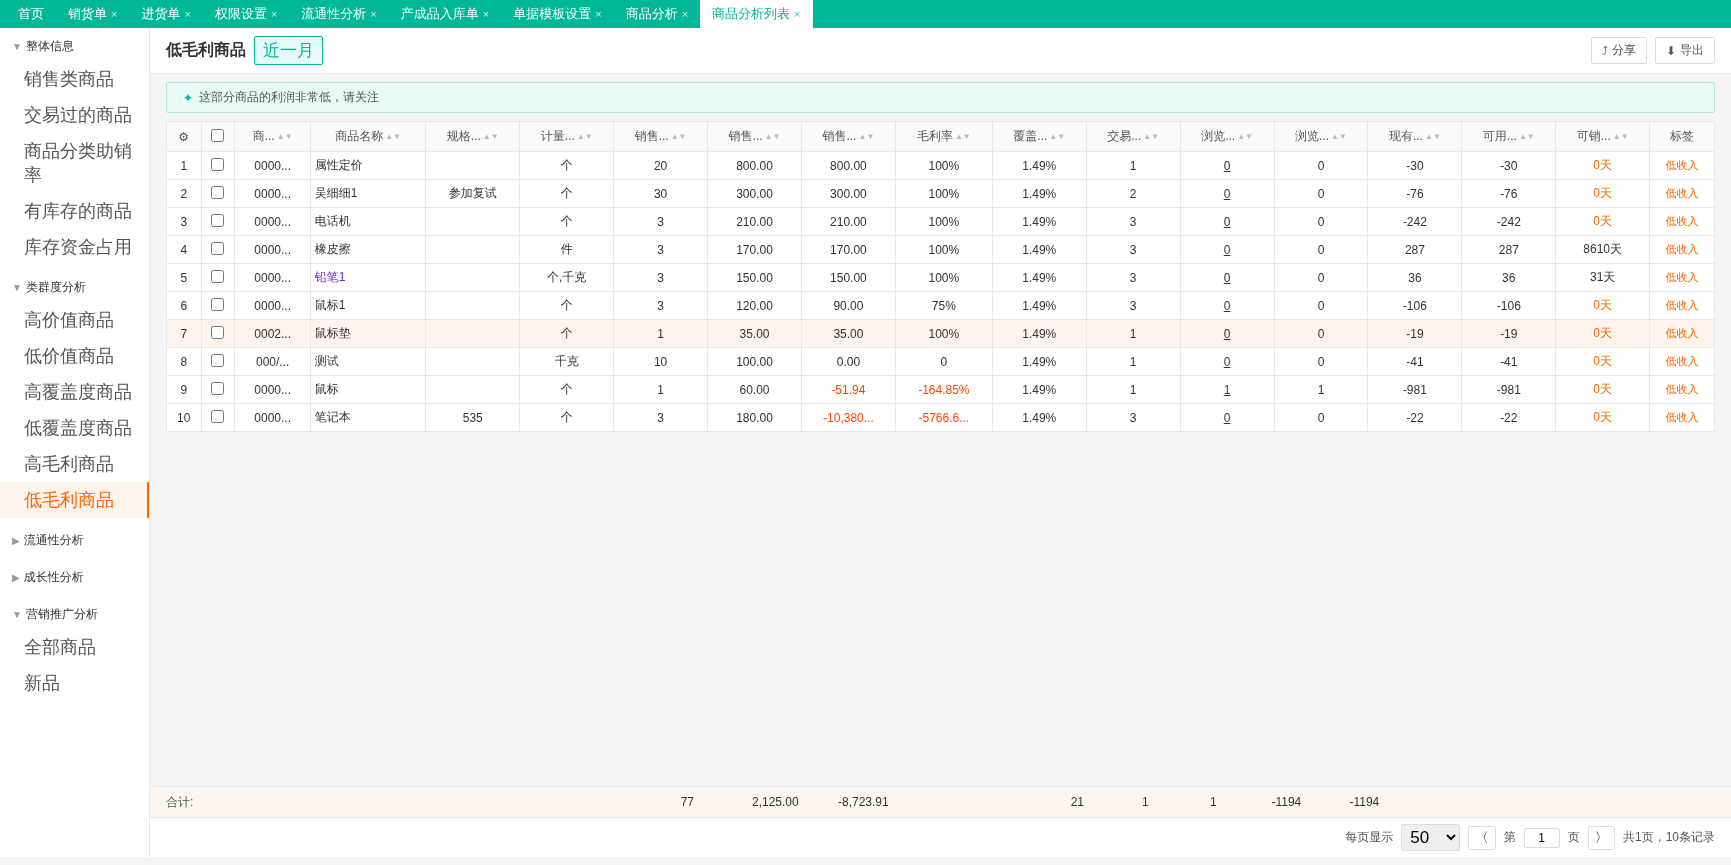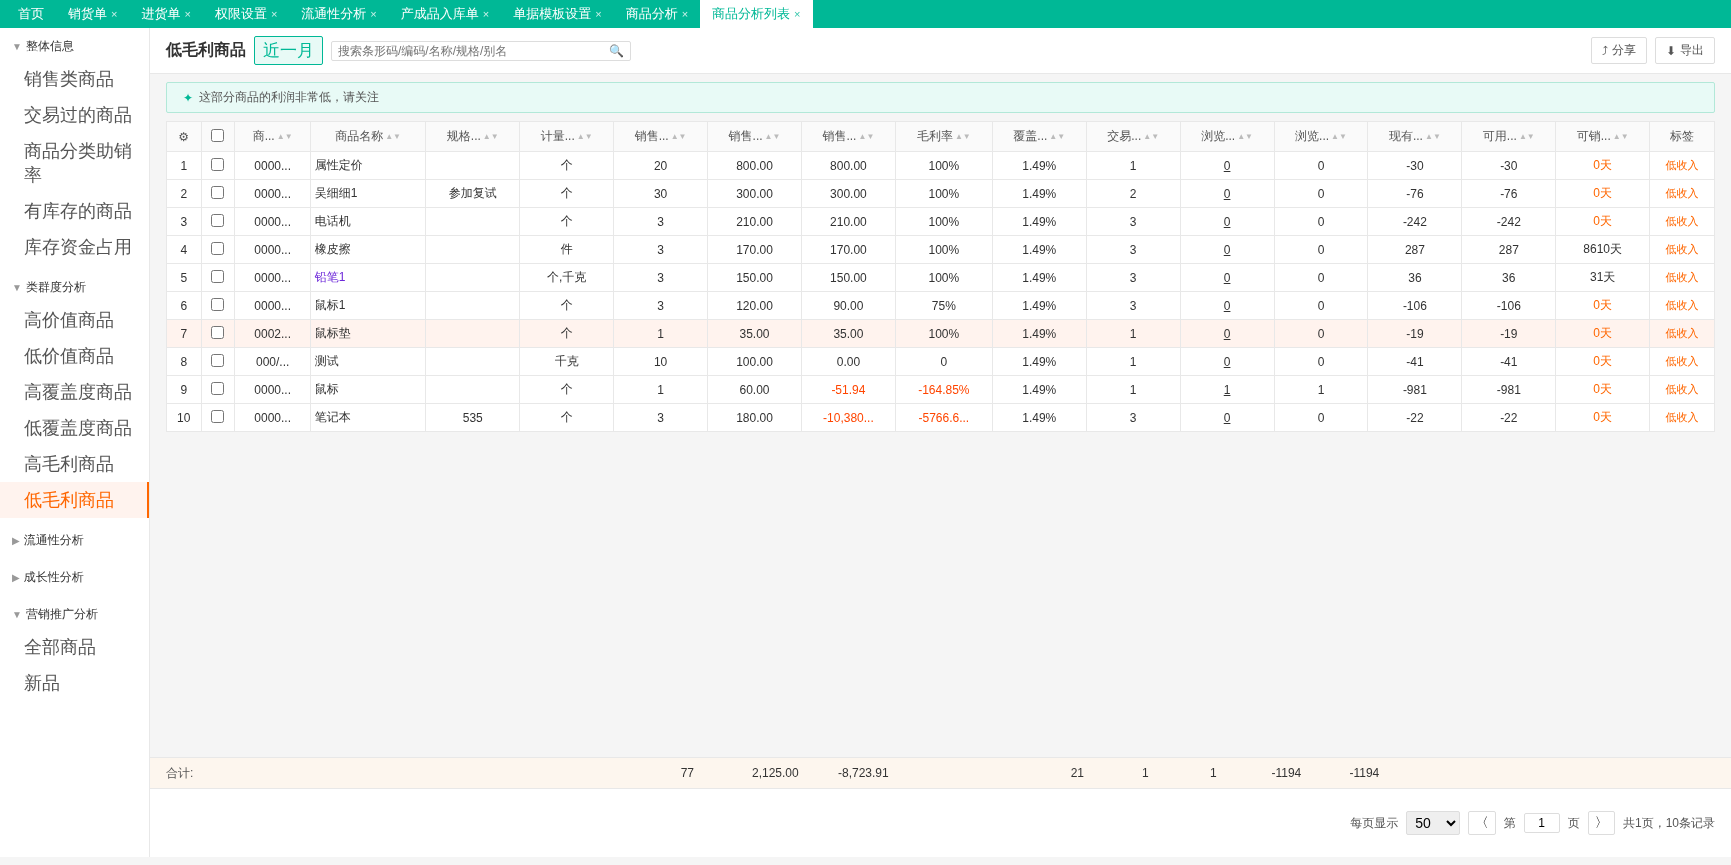--- a/index.html
+++ b/index.html
@@ -50,22 +50,22 @@
     .tag-low-income { color: #ff6600; font-size: 11px; }
     .tag-orange { color: #ff4500; }
     .days-orange { color: #ff6600; }
     .underline-link { text-decoration: underline; color: #333; cursor: pointer; }
     .footer-bar { background: #fdf6ee; border-top: 1px solid #e8e8e8; padding: 6px 16px; display: flex; align-items: center; }
     .footer-total { color: #555; font-size: 12px; margin-right: 16px; }
     .footer-cells { display: flex; gap: 8px; flex: 1; }
     .footer-cell { flex: 1; text-align: center; font-size: 12px; color: #333; padding: 2px 4px; }
 
     
-    .pagination-bar { background: #fff; border-top: 1px solid #e8e8e8; padding: 22px 16px; display: flex; align-items: center; justify-content: flex-end; gap: 8px; font-size: 12px; color: #555; }
-    .page-size-select { border: 1px solid #ddd; padding: 2px 4px; border-radius: 2px; font-size: 14px; }
+    .pagination-bar { background: #fff; border-top: 1px solid #e8e8e8; padding: 6px 16px; display: flex; align-items: center; justify-content: flex-end; gap: 8px; font-size: 12px; color: #555; }
+    .page-size-select { border: 1px solid #ddd; padding: 2px 4px; border-radius: 2px; font-size: 17px; }
     .page-nav-btn { padding: 2px 6px; border: 1px solid #ddd; border-radius: 2px; cursor: pointer; background: #fff; }
     .page-input { width: 36px; border: 1px solid #ddd; text-align: center; padding: 2px; border-radius: 2px; font-size: 12px; }
   </style>
 </head>
 <body>
 
 <div class="top-nav">
   <div class="nav-item">首页</div>
   <div class="nav-item">
     <span>销货单</span>
@@ -152,24 +152,20 @@
       <div class="sidebar-item">全部商品</div>
       <div class="sidebar-item">新品</div>
     </div>
   </div>
 
   <div class="content">
 
     <div class="content-header">
       <span class="page-title">低毛利商品</span>
       <button class="time-btn">近一月</button>
-      <div class="search-box">
-        <input type="text" placeholder="搜索条形码/编码/名称/规格/别名" style="">
-        <span class="search-icon">🔍</span>
-      </div>
       <div class="header-actions">
         <button class="action-btn">
           <span>⤴</span>
           <span>分享</span>
         </button>
         <button class="action-btn">
           <span>⬇</span>
           <span>导出</span>
         </button>
       </div>

